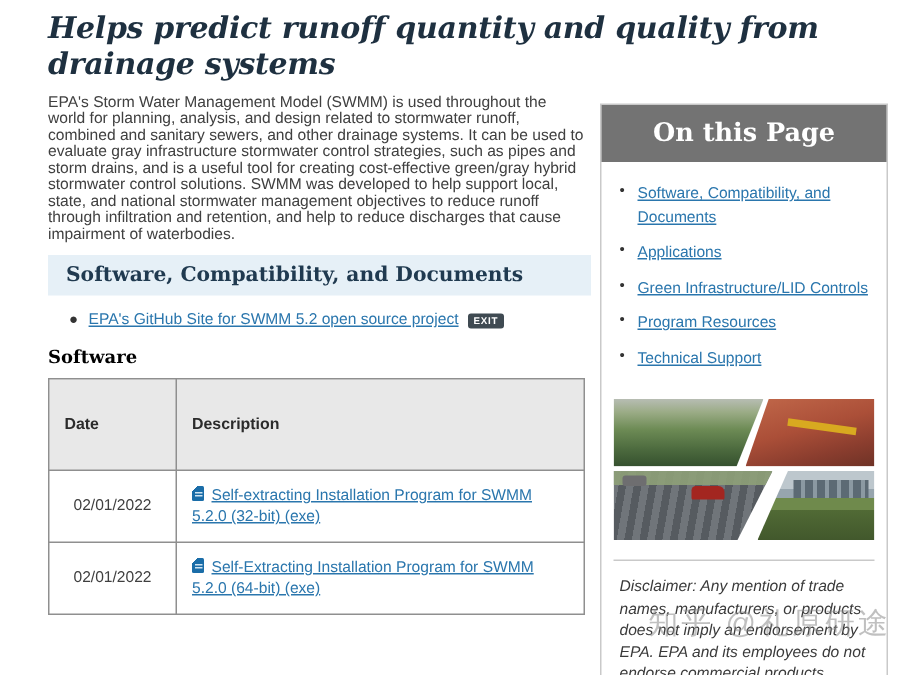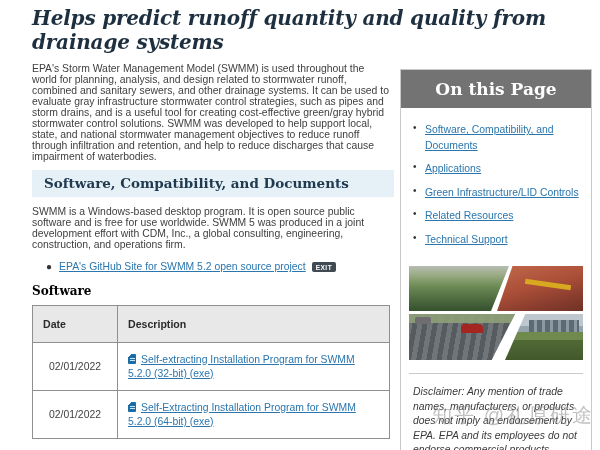--- a/index.html
+++ b/index.html
@@ -40,21 +40,21 @@
     margin-top:12px; font-family:"DejaVu Serif", serif; font-weight:700;
     font-size:12px; color:#000000;
   }
   table.dl-table {
     margin-top:7px; border-collapse:collapse; width:358px;
     font-size:10.4px;
   }
   table.dl-table th, table.dl-table td { border:1px solid #8f8f8f; }
   table.dl-table th {
     background:#e8e8e8; text-align:left; font-weight:700; color:#2b2b2b;
-    padding:12px 10px; font-size:10.6px;margin-top:20px;
+    padding:24px 10px; font-size:10.6px;margin-top:20px;
   }
   th.col-date { width:85px; padding-left:14px; }
   td.cell-date { text-align:center; color:#3f3f3f; padding:18px 4px; width:85px; }
   td.cell-desc { padding:8px 10px; line-height:14px; }
   .file-icon {
     display:inline-block; width:8px; height:10px; margin-right:5px;
     background:linear-gradient(135deg, #ffffff 0 2.5px, #1a6da8 2.5px 100%);
     border-radius:1px; position:relative; top:1px;
   }
   .file-icon::after {
@@ -133,21 +133,20 @@
 <div class="page">
   <h1 class="page-title">Helps predict runoff quantity and quality from drainage systems</h1>
 
   <div class="columns">
 
     <div class="main-col">
       <p class="intro-par">EPA's Storm Water Management Model (SWMM) is used throughout the world for planning, analysis, and design related to stormwater runoff, combined and sanitary sewers, and other drainage systems. It can be used to evaluate gray infrastructure stormwater control strategies, such as pipes and storm drains, and is a useful tool for creating cost-effective green/gray hybrid stormwater control solutions. SWMM was developed to help support local, state, and national stormwater management objectives to reduce runoff through infiltration and retention, and help to reduce discharges that cause impairment of waterbodies.</p>
 
       <h2 class="section-heading">Software, Compatibility, and Documents</h2>
 
-      <p class="section-par">SWMM is a Windows-based desktop program. It is open source public software and is free for use worldwide. SWMM 5 was produced in a joint development effort with CDM, Inc., a global consulting, engineering, construction, and operations firm.</p>
 
       <div class="bullet-row">
         <span class="bullet-dot">●</span>
         <a class="link">EPA's GitHub Site for SWMM 5.2 open source project</a>
         <span class="exit-badge">EXIT</span>
       </div>
 
       <h3 class="software-heading">Software</h3>
 
       <table class="dl-table">
@@ -176,21 +175,21 @@
     </div>
 
     <div class="side-col">
       <div class="side-box">
         <div class="side-header">On this Page</div>
 
         <ul class="side-links">
           <li><a class="link">Software, Compatibility, and Documents</a></li>
           <li><a class="link">Applications</a></li>
           <li><a class="link">Green Infrastructure/LID Controls</a></li>
-          <li><a class="link">Related Resources</a></li>
+          <li><a class="link">Program Resources</a></li>
           <li><a class="link">Technical Support</a></li>
         </ul>
 
         <div class="montage">
           <div class="ph ph-garden"></div>
           <div class="ph ph-pavement">
             <div class="yellow-strip"></div>
           </div>
           <div class="ph ph-pavers">
             <div class="car2"></div>

